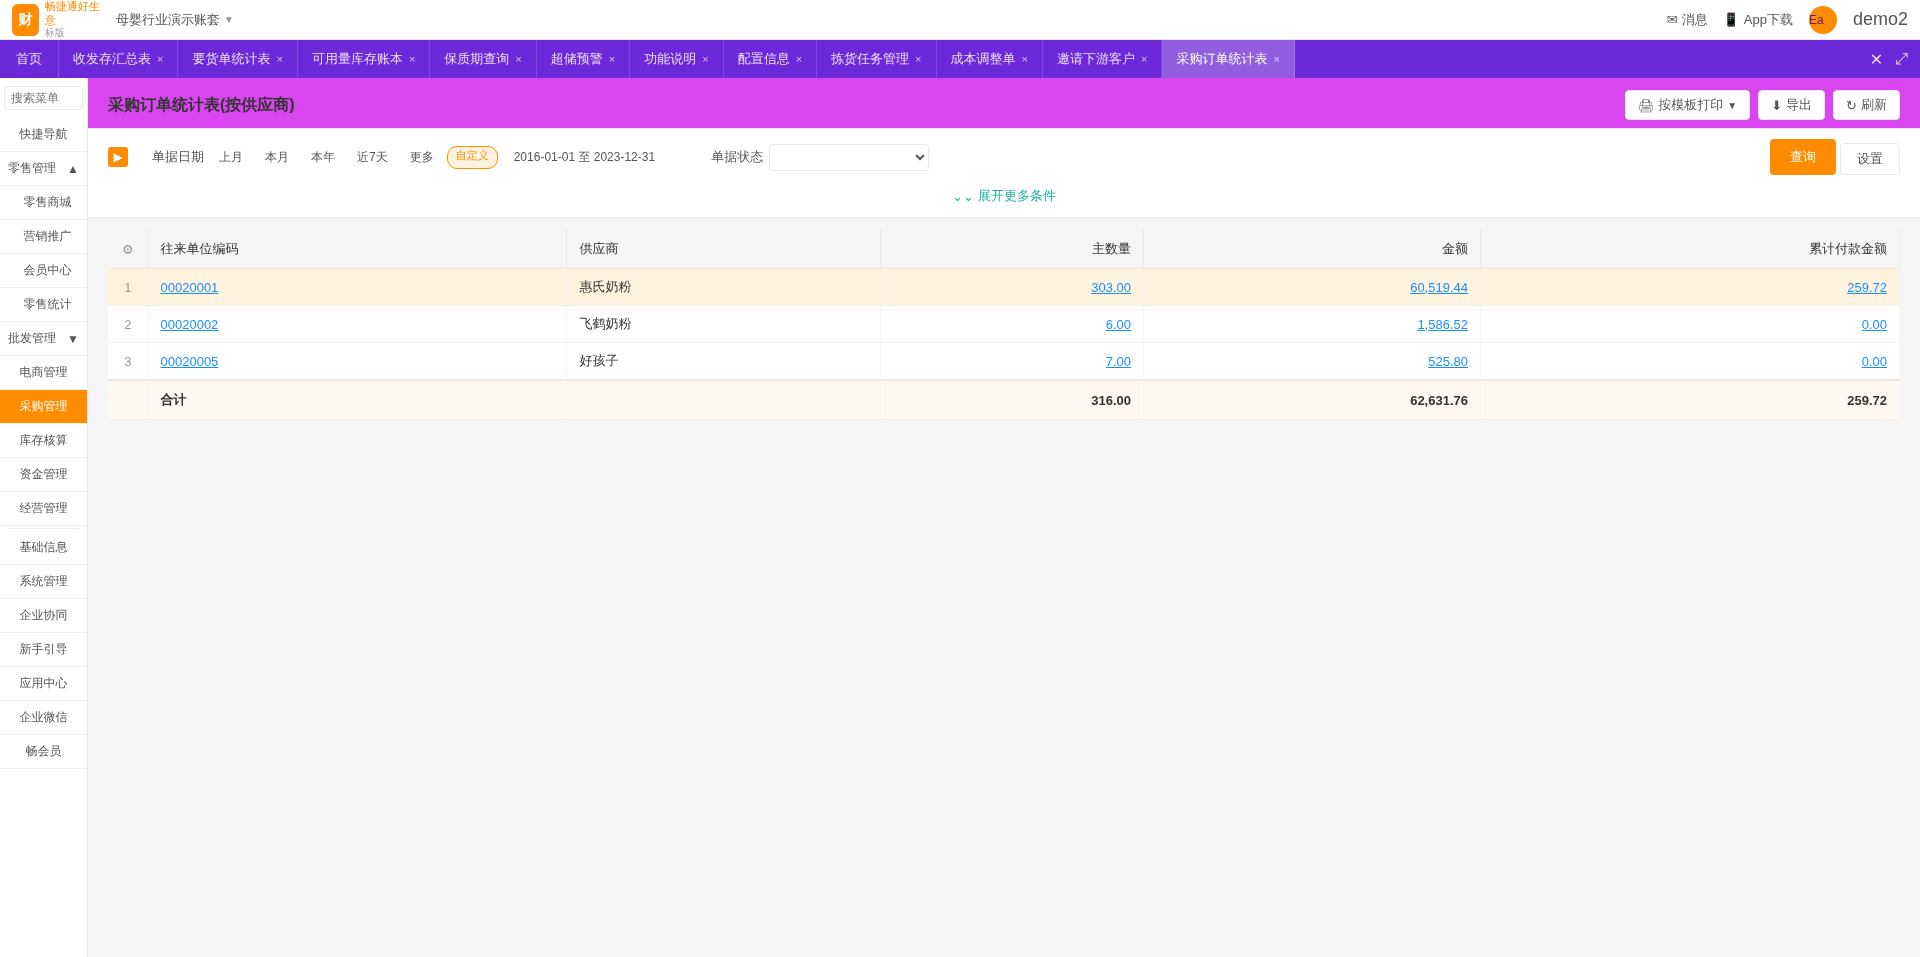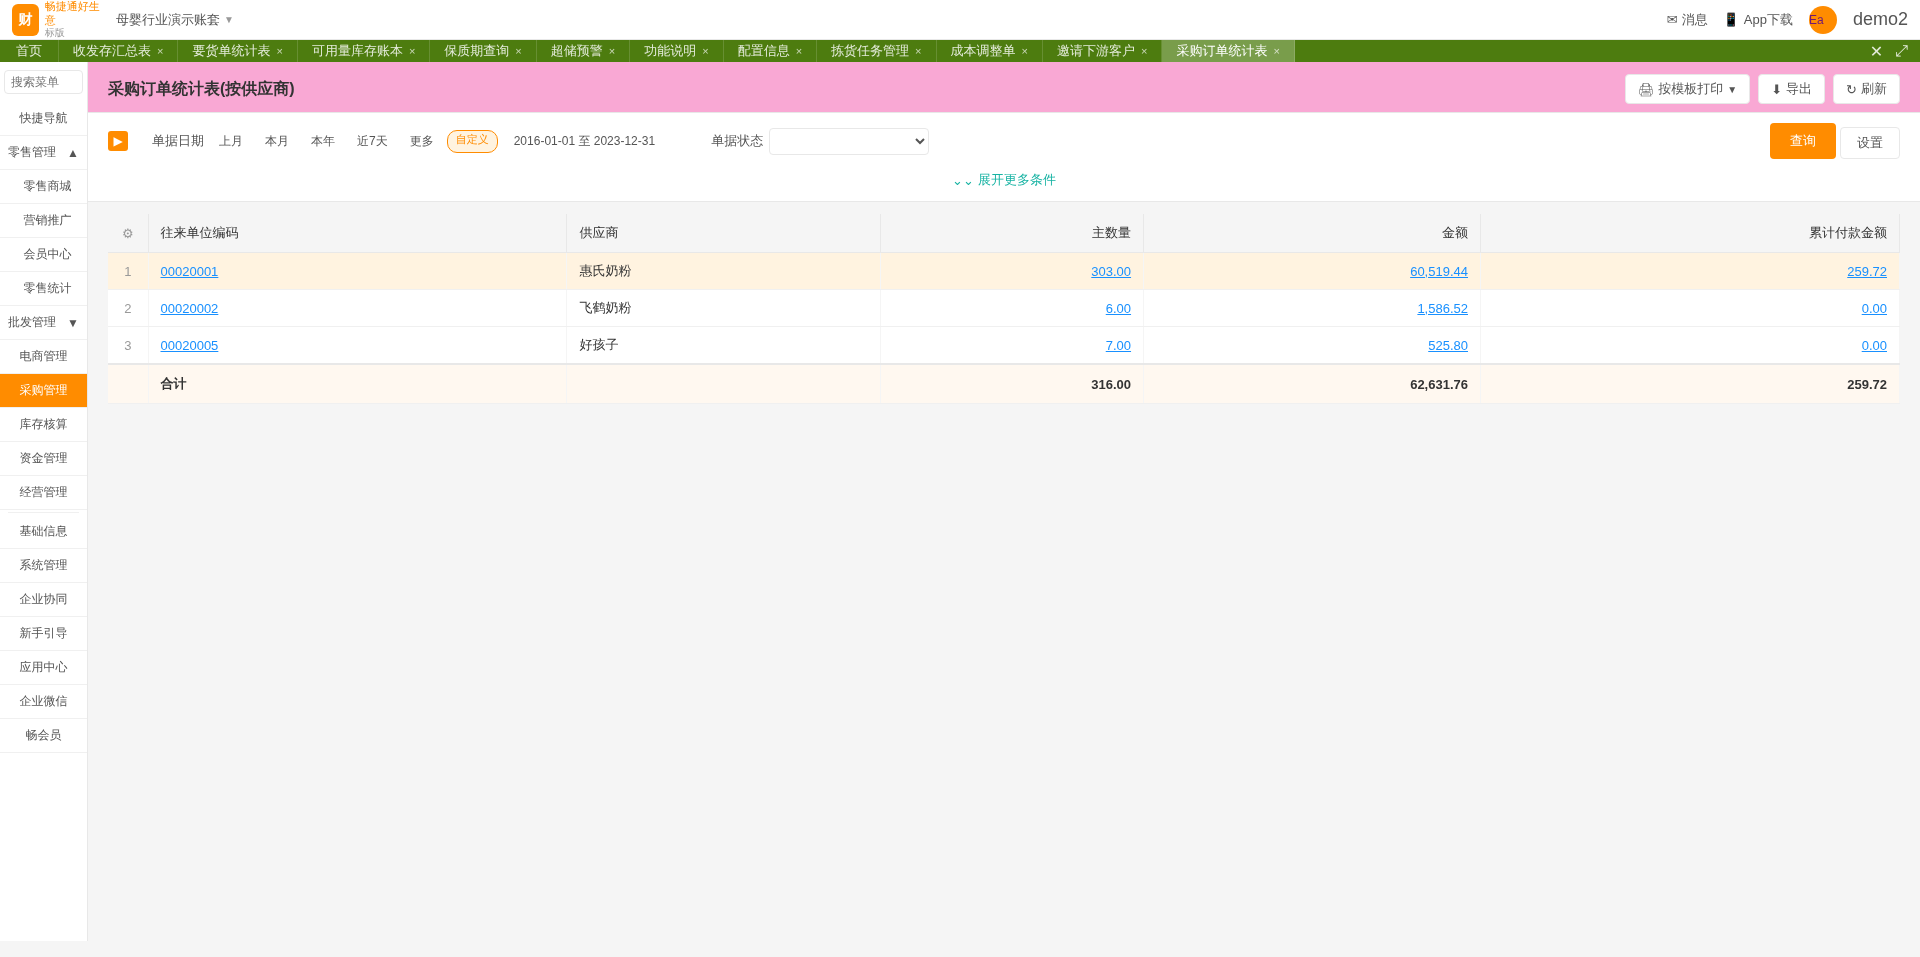--- a/index.html
+++ b/index.html
@@ -11,21 +11,21 @@
     .logo-icon { width: 32px; height: 32px; background: #ff8c00; border-radius: 6px; display: flex; align-items: center; justify-content: center; }
     .logo-icon span { color: #fff; font-size: 14px; font-weight: bold; }
     .logo-text { color: #ff8c00; font-size: 11px; line-height: 1.2; }
     .workspace-selector { display: flex; align-items: center; gap: 4px; color: #555; font-size: 13px; cursor: pointer; padding: 4px 8px; border-radius: 4px; }
     .top-right { margin-left: auto; display: flex; align-items: center; gap: 16px; }
     .top-icon-btn { display: flex; align-items: center; gap: 4px; color: #555; font-size: 13px; cursor: pointer; }
     .avatar { width: 28px; height: 28px; border-radius: 50%; background: #ff8c00; display: flex; align-items: center; justify-content: flex-start; color: #701a75; font-size: 12px; cursor: pointer; }
     .username { color: #555; font-size: 18px; cursor: pointer; }
 
     
-    .nav-tabs { height: 22px; background: #4d7c0f; display: flex; align-items: center; padding: 0 0; overflow: hidden; }
+    .nav-tabs { height: 38px; background: #6d28d9; display: flex; align-items: center; padding: 0 0; overflow: hidden; }
     .nav-tab { height: 38px; padding: 0 14px; display: flex; align-items: center; gap: 4px; color: rgba(255,255,255,0.85); font-size: 13px; cursor: pointer; white-space: nowrap; border-right: 1px solid rgba(255,255,255,0.15); }
     .nav-tab.active { background: rgba(255,255,255,0.25); color: #fff; font-weight: 500; }
     .nav-tab .close-x { font-size: 11px; color: rgba(255,255,255,0.7); margin-left: 2px; }
     .home-tab { padding: 0 16px; }
     .nav-right-btns { margin-left: auto; display: flex; align-items: center; gap: 4px; padding-right: 8px; }
     .nav-right-btns button { background: none; border: none; color: rgba(255,255,255,0.85); cursor: pointer; font-size: 16px; padding: 4px; }
 
     
     .main-layout { display: flex; height: calc(957px - 78px); }
 
@@ -33,21 +33,21 @@
     .sidebar { width: 88px; background: #fff; border-right: 1px solid #e8e8e8; display: flex; flex-direction: column; overflow-y: auto; flex-shrink: 0; }
     .sidebar-search { padding: 8px 4px; }
     .sidebar-search input { width: 100%; border: 1px solid #e8e8e8; border-radius: 4px; padding: 4px 6px; font-size: 12px; color: #555; outline: none; }
     .sidebar-item { padding: 8px 4px; text-align: center; cursor: pointer; color: #555; font-size: 12px; border-bottom: 1px solid #f0f0f0; }
     .sidebar-item.active { color: #fff; background: #ff8c00; }
     .sidebar-item.group-header { display: flex; align-items: center; justify-content: space-between; padding: 8px 8px; font-size: 12px; color: #555; }
     .sidebar-separator { height: 1px; background: #f0f0f0; margin: 2px 8px; }
 
     
     .content { flex: 1; display: flex; flex-direction: column; overflow: hidden; background: #f5f5f5; }
-    .page-header { background: #f9a8d4; padding: 12px 20px 8px; border-bottom: 1px solid #e8e8e8; display: flex; align-items: center; justify-content: space-between; }
+    .page-header { background: #d946ef; padding: 12px 20px 8px; border-bottom: 1px solid #e8e8e8; display: flex; align-items: center; justify-content: space-between; }
     .page-title { font-size: 16px; font-weight: 600; color: #333; }
     .page-header-actions { display: flex; align-items: center; gap: 8px; }
     .btn-print { display: flex; align-items: center; gap: 4px; background: #fff; border: 1px solid #e8e8e8; padding: 5px 12px; border-radius: 4px; cursor: pointer; color: #555; font-size: 13px; }
     .btn-export { display: flex; align-items: center; gap: 4px; background: #fff; border: 1px solid #e8e8e8; padding: 5px 12px; border-radius: 4px; cursor: pointer; color: #555; font-size: 13px; }
     .btn-refresh { display: flex; align-items: center; gap: 4px; background: #fff; border: 1px solid #e8e8e8; padding: 5px 12px; border-radius: 4px; cursor: pointer; color: #555; font-size: 13px; }
 
     
     .filter-area { background: #fff; padding: 10px 20px; border-bottom: 1px solid #e8e8e8; }
     .filter-row { display: flex; align-items: center; gap: 16px; flex-wrap: wrap; }
     .filter-group { display: flex; align-items: center; gap: 6px; }

